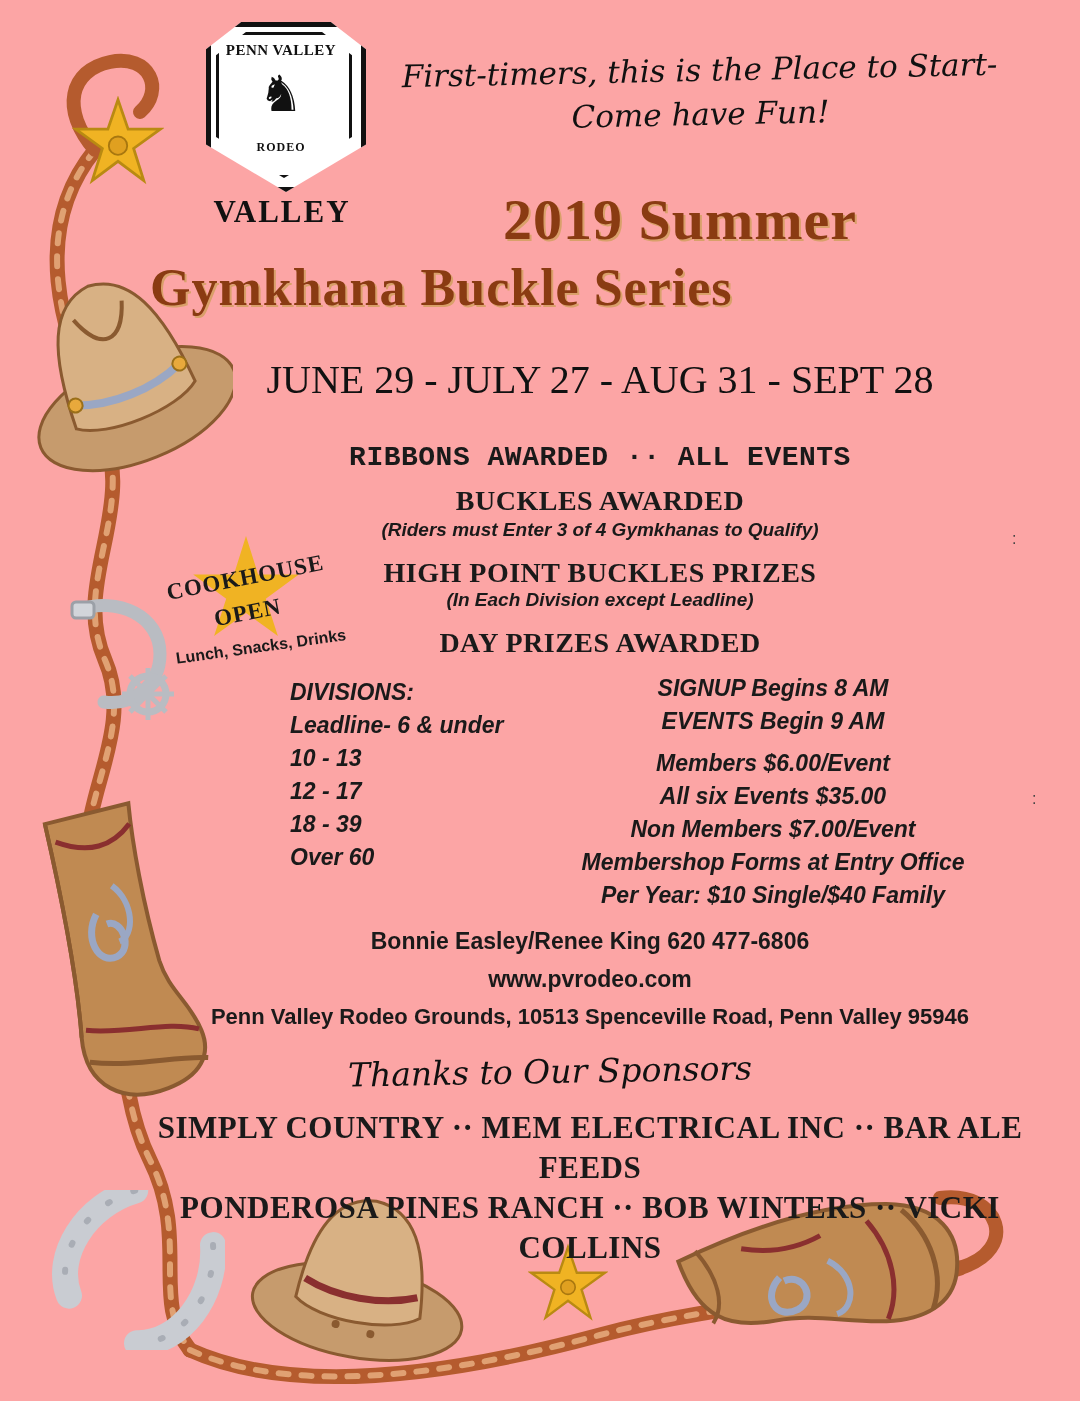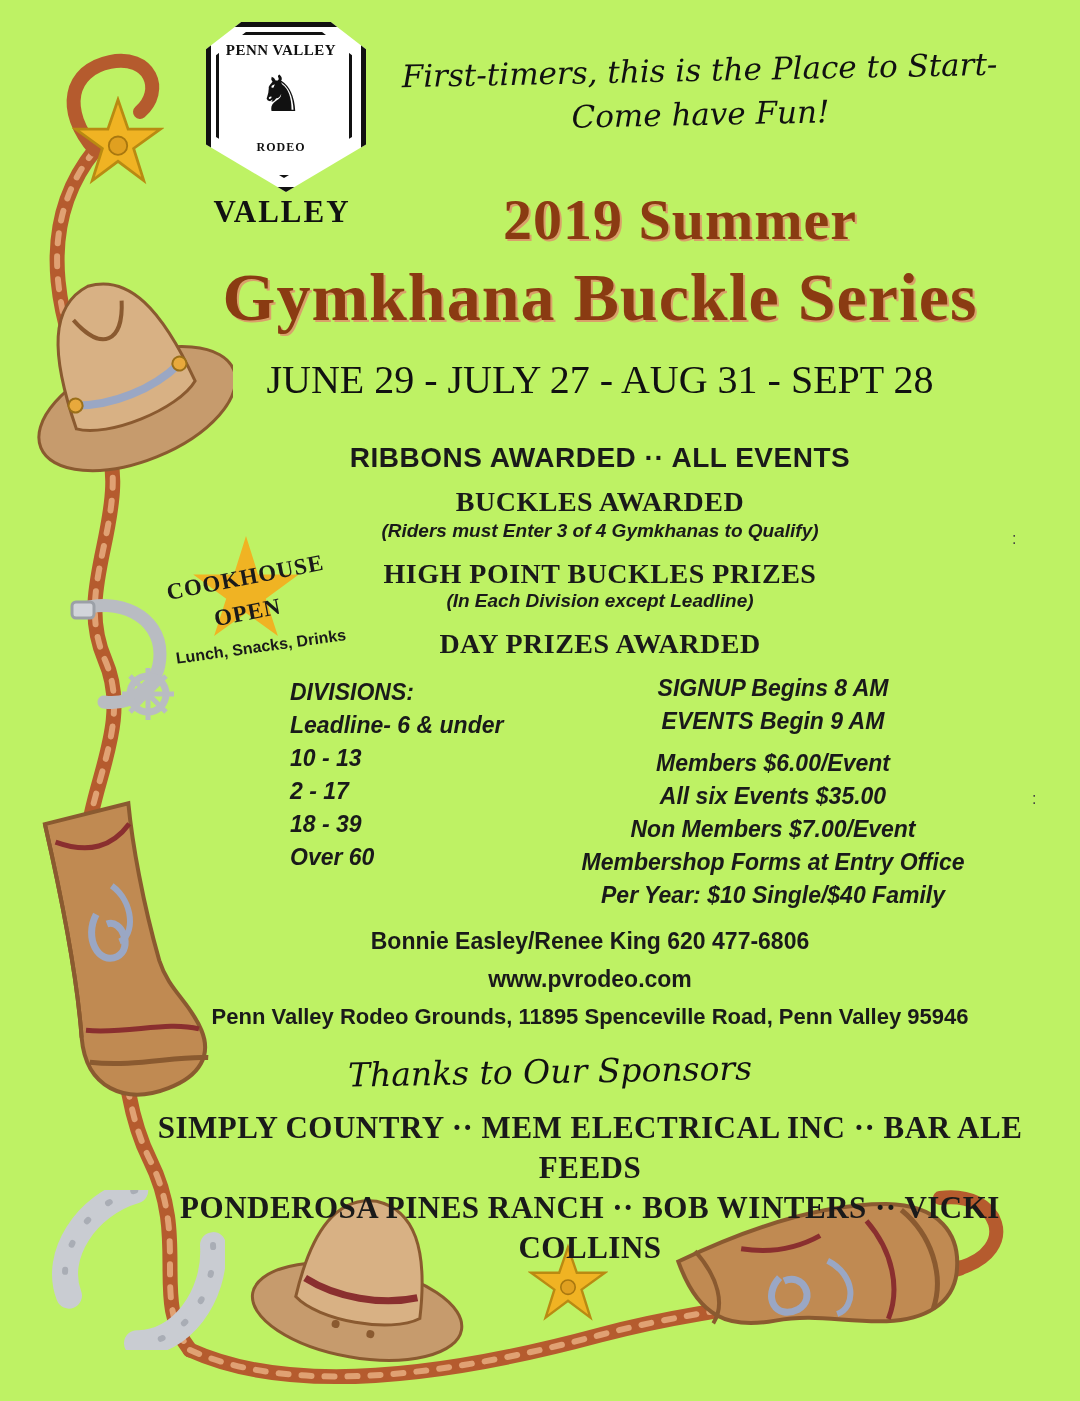--- a/index.html
+++ b/index.html
@@ -5,21 +5,21 @@
   html, body {
     margin: 0;
     padding: 0;
     background: #ffffff;
   }
   .page {
     position: relative;
     width: 1080px;
     height: 1401px;
     overflow: hidden;
-    background: #bef264;
+    background: #fca5a5;
     font-family: "Liberation Sans", sans-serif;
     color: #1a1a1a;
   }
 
   
   .deco { position: absolute; pointer-events: none; }
 
   
   .rope-svg { position: absolute; left: 0; top: 0; width: 1080px; height: 1401px; }
 
@@ -102,45 +102,44 @@
     font-size: 58px;
     letter-spacing: 1px;
     color: #8a3b12;
     text-shadow: 2px 2px 0 #d9a06a;
   }
 
   .title-2 {
     position: absolute;
     left: 150px; top: 258px;
     width: 900px;
-    text-align: center;
-    font-family: "Liberation Serif", serif;
-    font-weight: bold;
-    font-size: 68px;
+    font-family: "Liberation Serif", serif;
+    font-weight: bold;
+    font-size: 52px;
     letter-spacing: 1px;
     color: #8a3b12;
     text-shadow: 2px 2px 0 #d9a06a;
   }
 
   .dates {
     position: absolute;
     left: 200px; top: 356px;
     width: 800px;
     text-align: center;
     font-family: "Liberation Serif", serif;
     font-weight: normal;
     font-size: 40px;
     letter-spacing: 0px;
     color: #111;
   }
 
   
   .awards { position: absolute; left: 180px; top: 442px; width: 840px; text-align: center; }
   .aw-line1 {
-    font-family: Liberation Sans, sans-serif;
+    font-family: Liberation Mono, monospace;
     font-weight: bold;
     font-size: 28px;
     letter-spacing: 0.5px;
   }
   .aw-line2 {
     margin-top: 12px;
     font-family: "Liberation Serif", serif;
     font-weight: bold;
     font-size: 28px;
     letter-spacing: 0.5px;
@@ -377,42 +376,42 @@
     <div class="star"></div>
     <div class="ch-1">COOKHOUSE</div>
     <div class="ch-2">OPEN</div>
     <div class="ch-3">Lunch, Snacks, Drinks</div>
   </div>
 
   <div class="col-left">
     <div>DIVISIONS:</div>
     <div>Leadline- 6 &amp; under</div>
     <div>10 - 13</div>
-    <div>2 - 17</div>
+    <div>12 - 17</div>
     <div>18 - 39</div>
     <div>Over 60</div>
   </div>
 
   <div class="col-right">
     <span class="r-row">SIGNUP Begins 8 AM</span>
     <span class="r-row">EVENTS Begin 9 AM</span>
     <span class="r-row sp">Members $6.00/Event</span>
     <span class="r-row">All six Events $35.00</span>
     <span class="r-row">Non Members $7.00/Event</span>
     <span class="r-row">Membershop Forms at Entry Office</span>
     <span class="r-row">Per Year: $10 Single/$40 Family</span>
   </div>
 
   <div class="stray" style="left:1032px; top:790px;">:</div>
   <div class="stray" style="left:1012px; top:530px;">:</div>
 
   <div class="contact">
     <div>Bonnie Easley/Renee King 620 477-6806</div>
     <div>www.pvrodeo.com</div>
-    <div class="addr">Penn Valley Rodeo Grounds, 11895 Spenceville Road, Penn Valley 95946</div>
+    <div class="addr">Penn Valley Rodeo Grounds, 10513 Spenceville Road, Penn Valley 95946</div>
   </div>
 
   <div class="thanks">Thanks to Our Sponsors</div>
   <div class="sponsors">
     <div>SIMPLY COUNTRY ·· MEM ELECTRICAL INC ·· BAR ALE FEEDS</div>
     <div>PONDEROSA PINES RANCH ·· BOB WINTERS ·· VICKI COLLINS</div>
   </div>
 
 </div>
 

